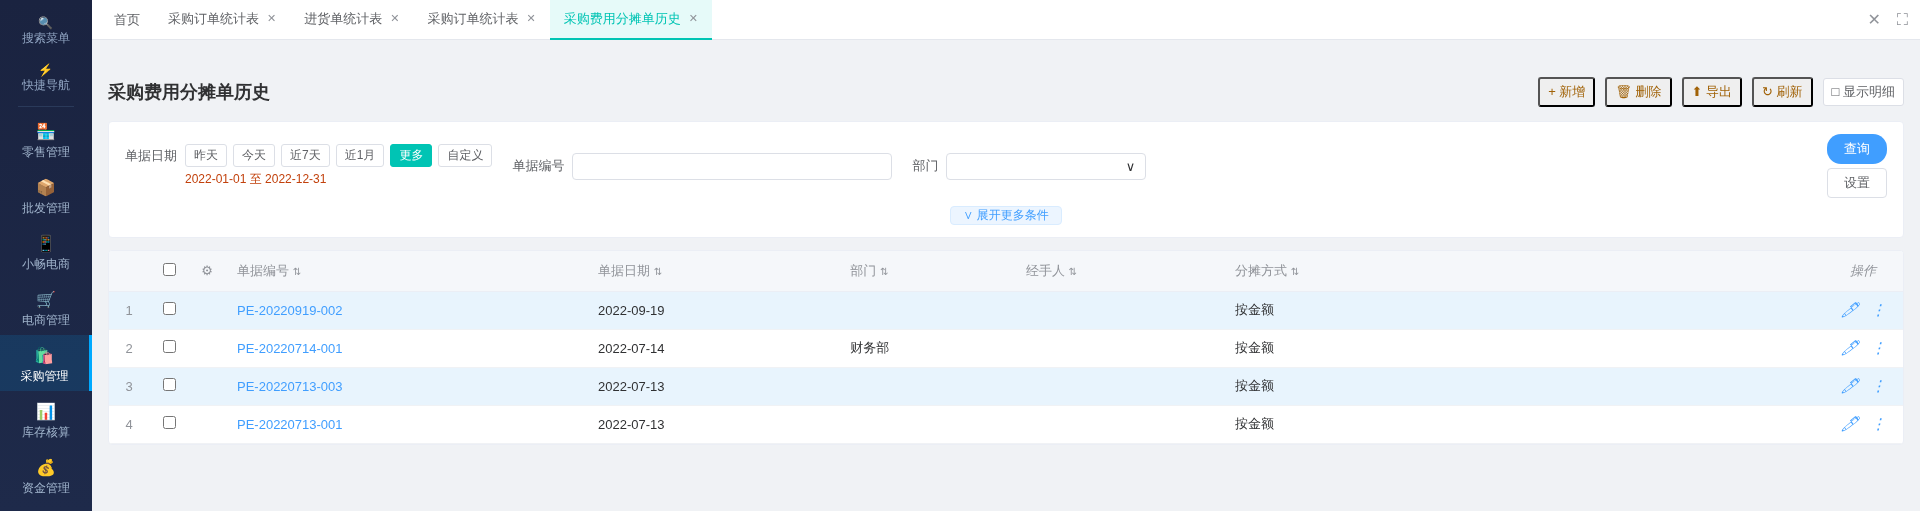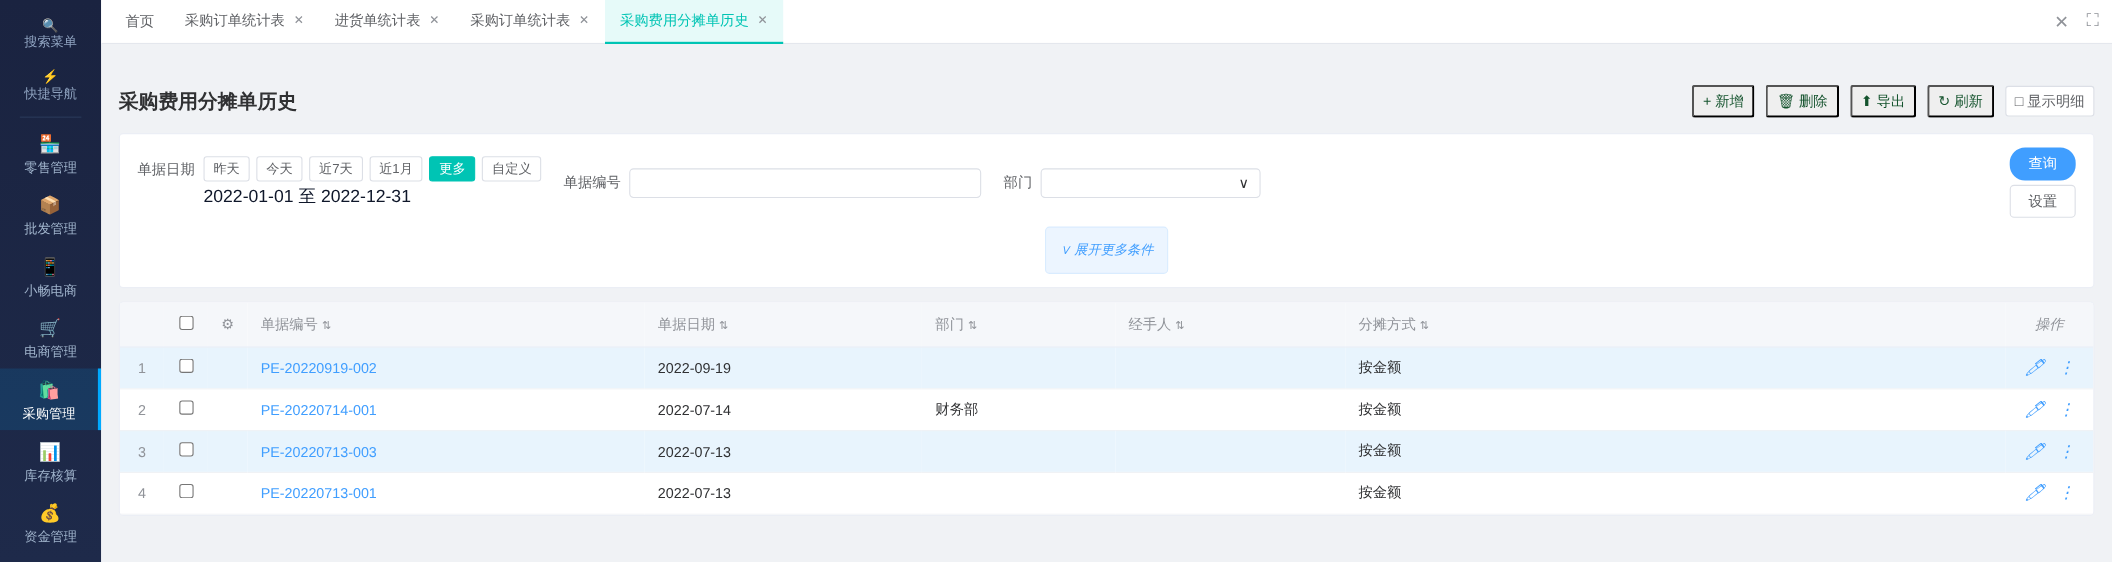--- a/index.html
+++ b/index.html
@@ -147,21 +147,21 @@
     }
     .toolbar {
       display: flex;
       align-items: center;
       gap: 10px;
     }
     .toolbar-btn {
       display: flex;
       align-items: center;
       gap: 4px;
-      color: #14532d;
+      color: #a16207;
       cursor: pointer;
       font-size: 13px;
       padding: 4px 8px;
       border-radius: 3px;
     }
     .show-col-btn {
       display: flex;
       align-items: center;
       gap: 4px;
       color: #606266;
@@ -206,22 +206,22 @@
       color: #606266;
       border: 1px solid #dcdfe6;
       background: #fff;
     }
     .date-btn.more {
       background: #00c4b4;
       color: #fff;
       border-color: #00c4b4;
     }
     .date-range-text {
-      color: #0f172a;
-      font-size: 16px;
+      color: #c2410c;
+      font-size: 12px;
       margin-top: 2px;
     }
     .filter-input {
       border: 1px solid #dcdfe6;
       border-radius: 4px;
       padding: 5px 10px;
       font-size: 13px;
       color: #303133;
       outline: none;
       width: 320px;
@@ -264,25 +264,24 @@
       justify-content: center;
       margin-top: 8px;
     }
     .expand-btn {
       color: #409eff;
       cursor: pointer;
       font-size: 12px;
       display: flex;
       align-items: center;
       gap: 4px;
-      padding: 12px 12px;
+      padding: 0 12px;
       border: 1px solid #d9ecff;
       border-radius: 4px;
       background: #ecf5ff;
-      font-style: italic;
     }
 
     
     .table-container {
       background: #fff;
       border-radius: 4px;
       border: 1px solid #ebeef5;
       overflow: hidden;
     }
     table {

